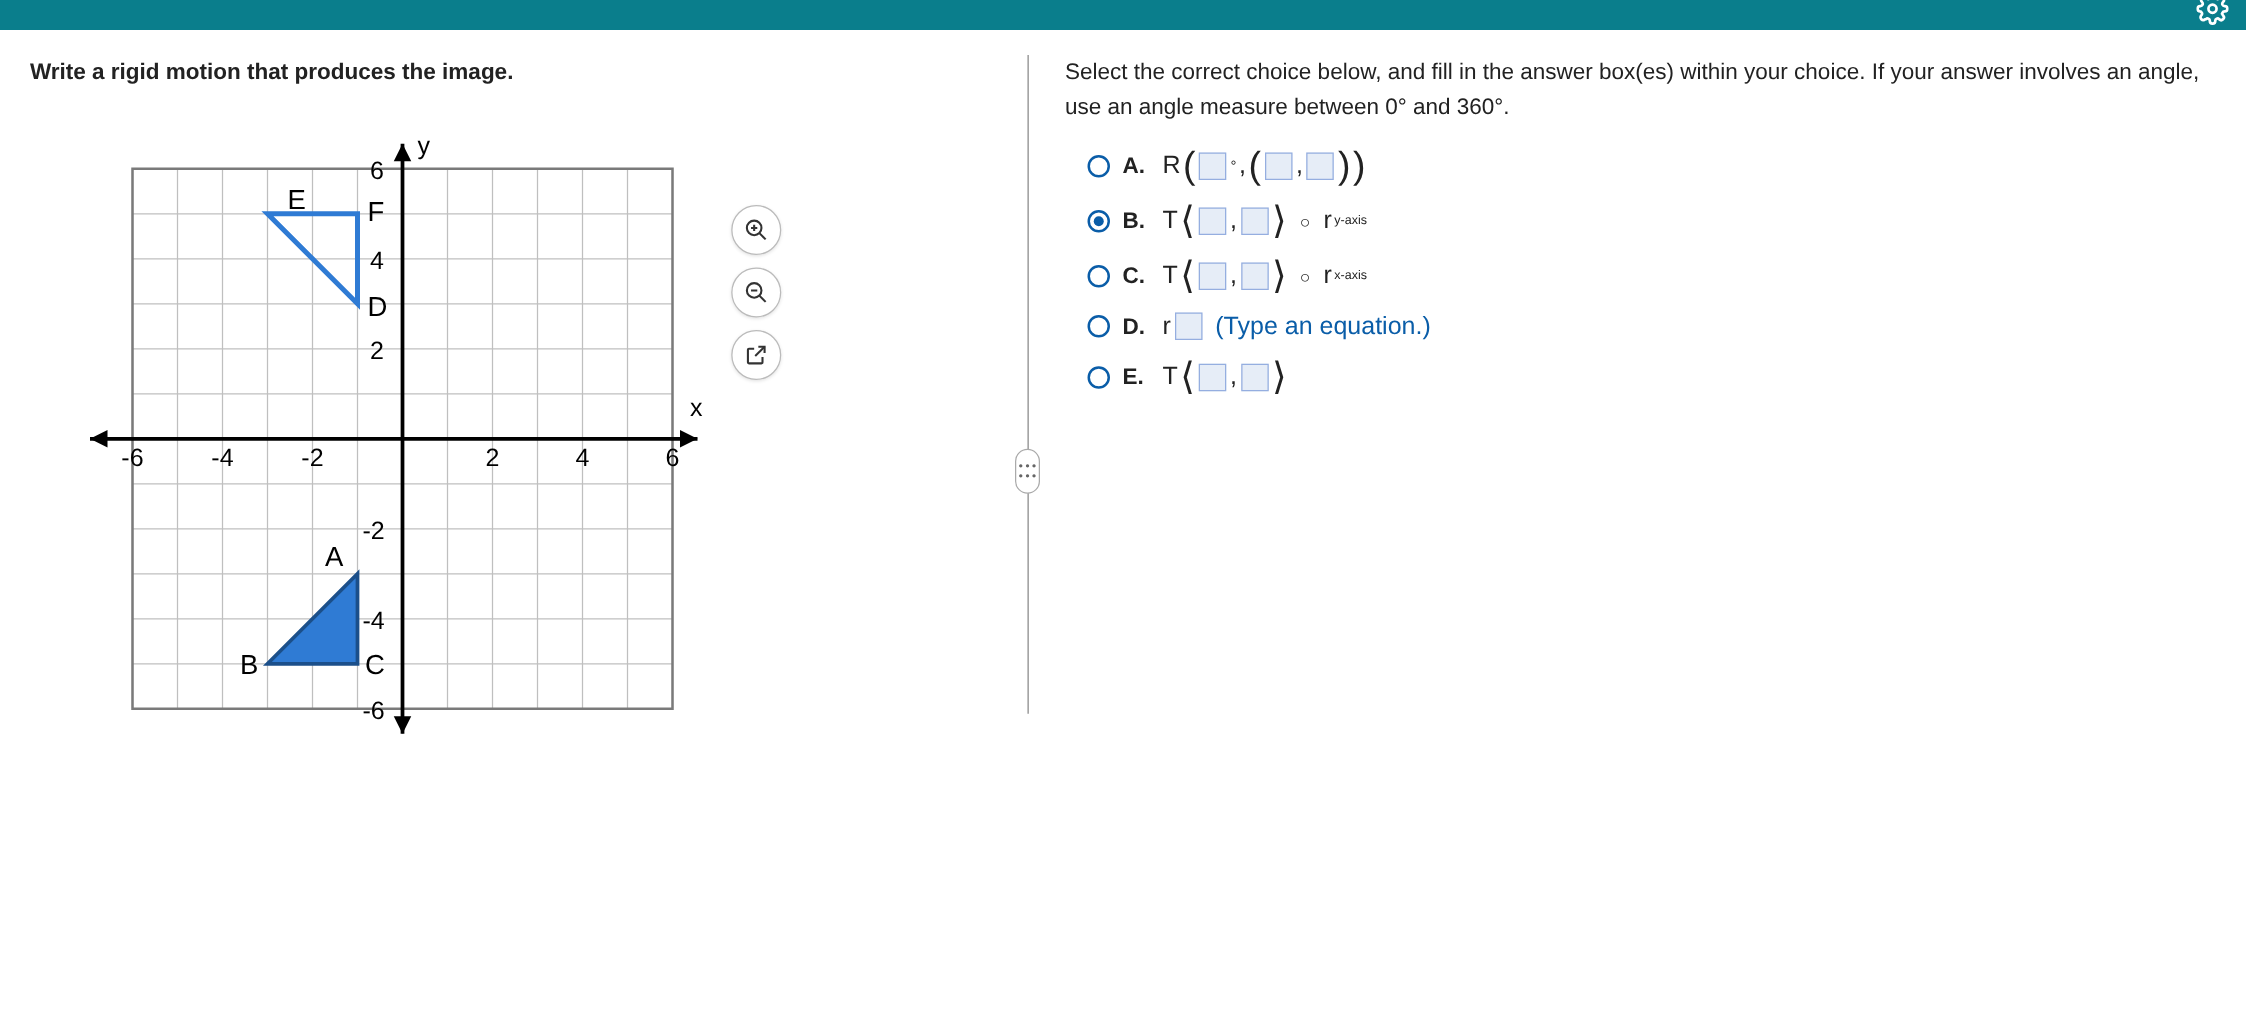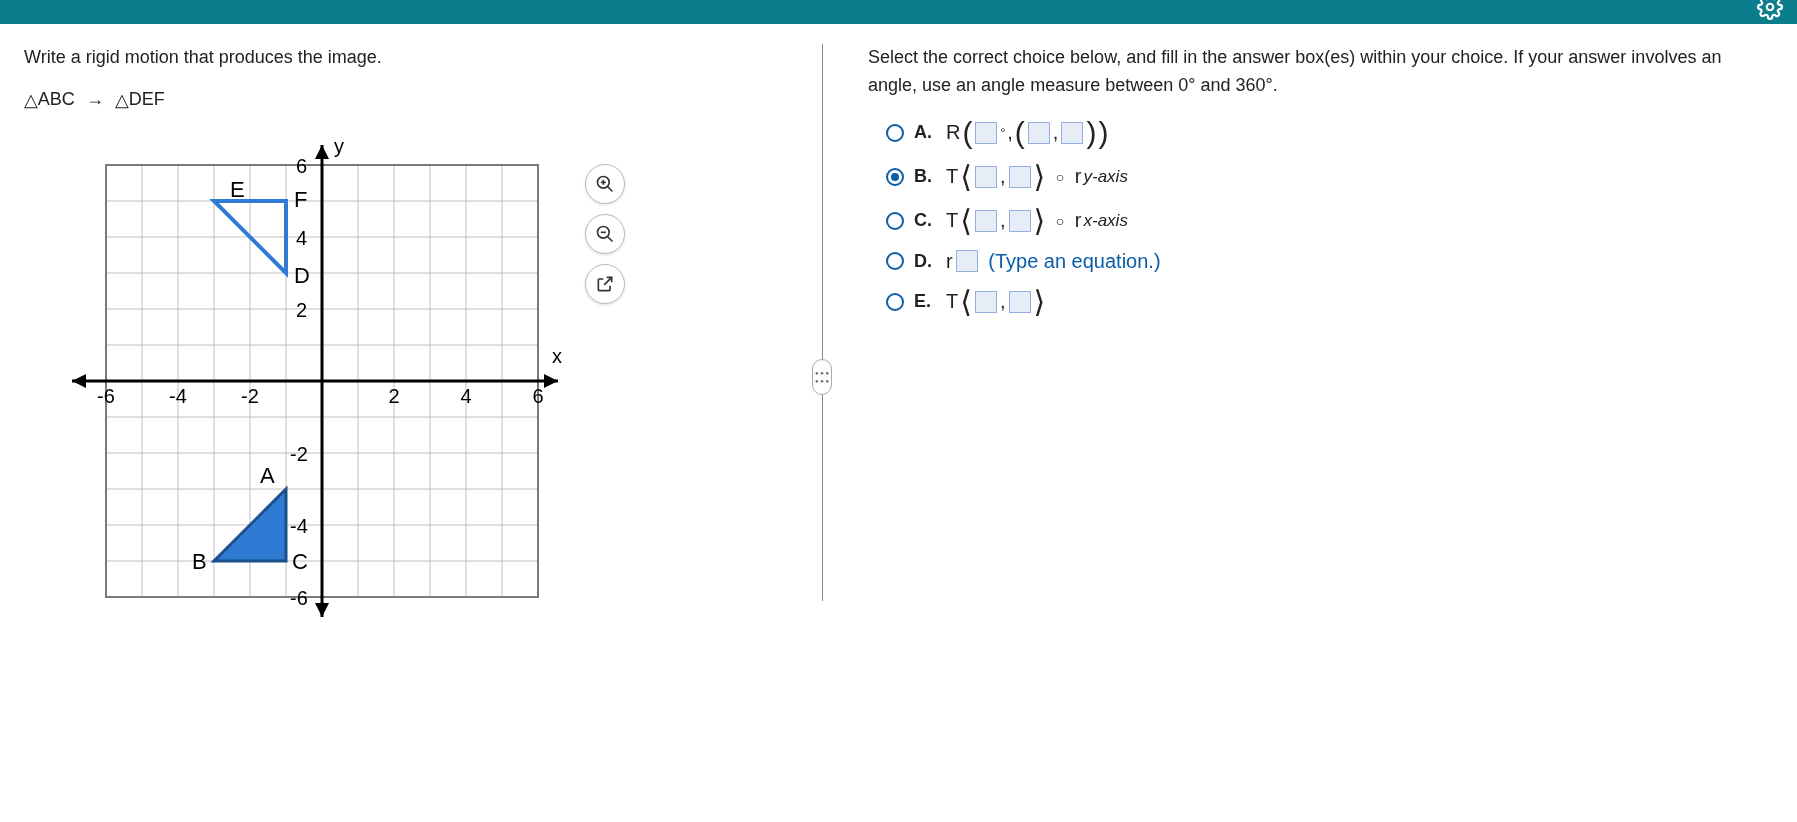--- a/index.html
+++ b/index.html
@@ -25,21 +25,21 @@
     display: flex;
     padding: 20px 24px 10px 24px;
     position: relative;
   }
   .left {
     width: 800px;
     padding-right: 20px;
   }
   .right {
     flex: 1;
-    padding-left: 44px;
+    padding-left: 28px;
   }
   .divider {
     position: absolute;
     left: 822px;
     top: 20px;
     bottom: 40px;
     width: 1px;
     background: #888;
   }
   .drag-handle {
@@ -53,21 +53,21 @@
     background: #fff;
     display: flex;
     flex-direction: column;
     align-items: center;
     justify-content: center;
     gap: 2px;
     font-size: 6px;
     color: #666;
     z-index: 5;
   }
-  .prompt { margin-bottom: 18px; line-height: 1.5; }
+  .prompt { margin-bottom: 30px; line-height: 1.5; font-weight: bold; }
   .mapping { margin-bottom: 20px; font-size: 18px;}
   .tri { display:inline-block; font-size:18px; vertical-align: -1px;}
   .arrow { display:inline-block; margin: 0 6px;}
   .graph-area {
     position: relative;
     width: 540px;
     height: 500px;
     margin-top: 0px;
     margin-left: 8px;
   }
@@ -109,43 +109,38 @@
     display:inline-block;
     width: 26px; height: 24px;
     background: #e6edf7;
     border: 1px solid #95aee0;
     margin: 0 1px;
     vertical-align: middle;
     cursor: text;
   }
   .fillbox.sm { width: 22px; height: 22px;}
   .compose { font-size: 14px; margin: 0 1px;}
-  .subscript { font-size: 17px; vertical-align: sub; font-style: italic; }
+  .subscript { font-size: 10px; vertical-align: sub; }
   .eqnote { color: #0a5da8; cursor: pointer; text-align: right; }
 </style>
 </head>
 <body>
 
 <div class="topbar">
   <span class="gear-corner">
     <svg width="26" height="26" viewBox="0 0 24 24" fill="none" stroke="white" stroke-width="2">
       <circle cx="12" cy="12" r="3"></circle>
       <path d="M19.4 15a1.7 1.7 0 0 0 .34 1.87l.06.06a2 2 0 1 1-2.83 2.83l-.06-.06a1.7 1.7 0 0 0-1.87-.34 1.7 1.7 0 0 0-1 1.56V21a2 2 0 1 1-4 0v-.09a1.7 1.7 0 0 0-1-1.56 1.7 1.7 0 0 0-1.87.34l-.6.06a2 2 0 1 1-2.83-2.83l.06-.06a1.7 1.7 0 0 0 .34-1.87 1.7 1.7 0 0 0-1.56-1H3a2 2 0 1 1 0-4h.09a1.7 1.7 0 0 0 1.56-1 1.7 1.7 0 0 0-.34-1.87l-.06-.06A2 2 0 1 1 7.08 4.25l.6.06a1.7 1.7 0 0 0 1.87.34H9a1.7 1.7 0 0 0 1-1.56V3a2 2 0 1 1 4 0v.09a1.7 1.7 0 0 0 1 1.56 1.7 1.7 0 0 0 1.87-.34l.06-.06a2 2 0 1 1 2.83 2.83l-.06.06a1.7 1.7 0 0 0-.34 1.87V9a1.7 1.7 0 0 0 1.56 1H21a2 2 0 1 1 0 4h-.09a1.7 1.7 0 0 0-1.56 1z"></path>
     </svg>
   </span>
 </div>
 
 <div class="content">
   <div class="left">
     <p class="prompt">Write a rigid motion that produces the image.</p>
-    <p class="mapping">
-      <span class="tri">△</span><span>ABC</span>
-      <span class="arrow">→</span>
-      <span class="tri">△</span><span>DEF</span>
-    </p>
 
     <div class="graph-area">
       <svg class="graph-svg" width="540" height="500" viewBox="0 0 540 500">
 
         <g stroke="#bfbfbf" stroke-width="1">
 
           <line x1="74" y1="34" x2="74" y2="466"></line>
           <line x1="110" y1="34" x2="110" y2="466"></line>
           <line x1="146" y1="34" x2="146" y2="466"></line>
           <line x1="182" y1="34" x2="182" y2="466"></line>

